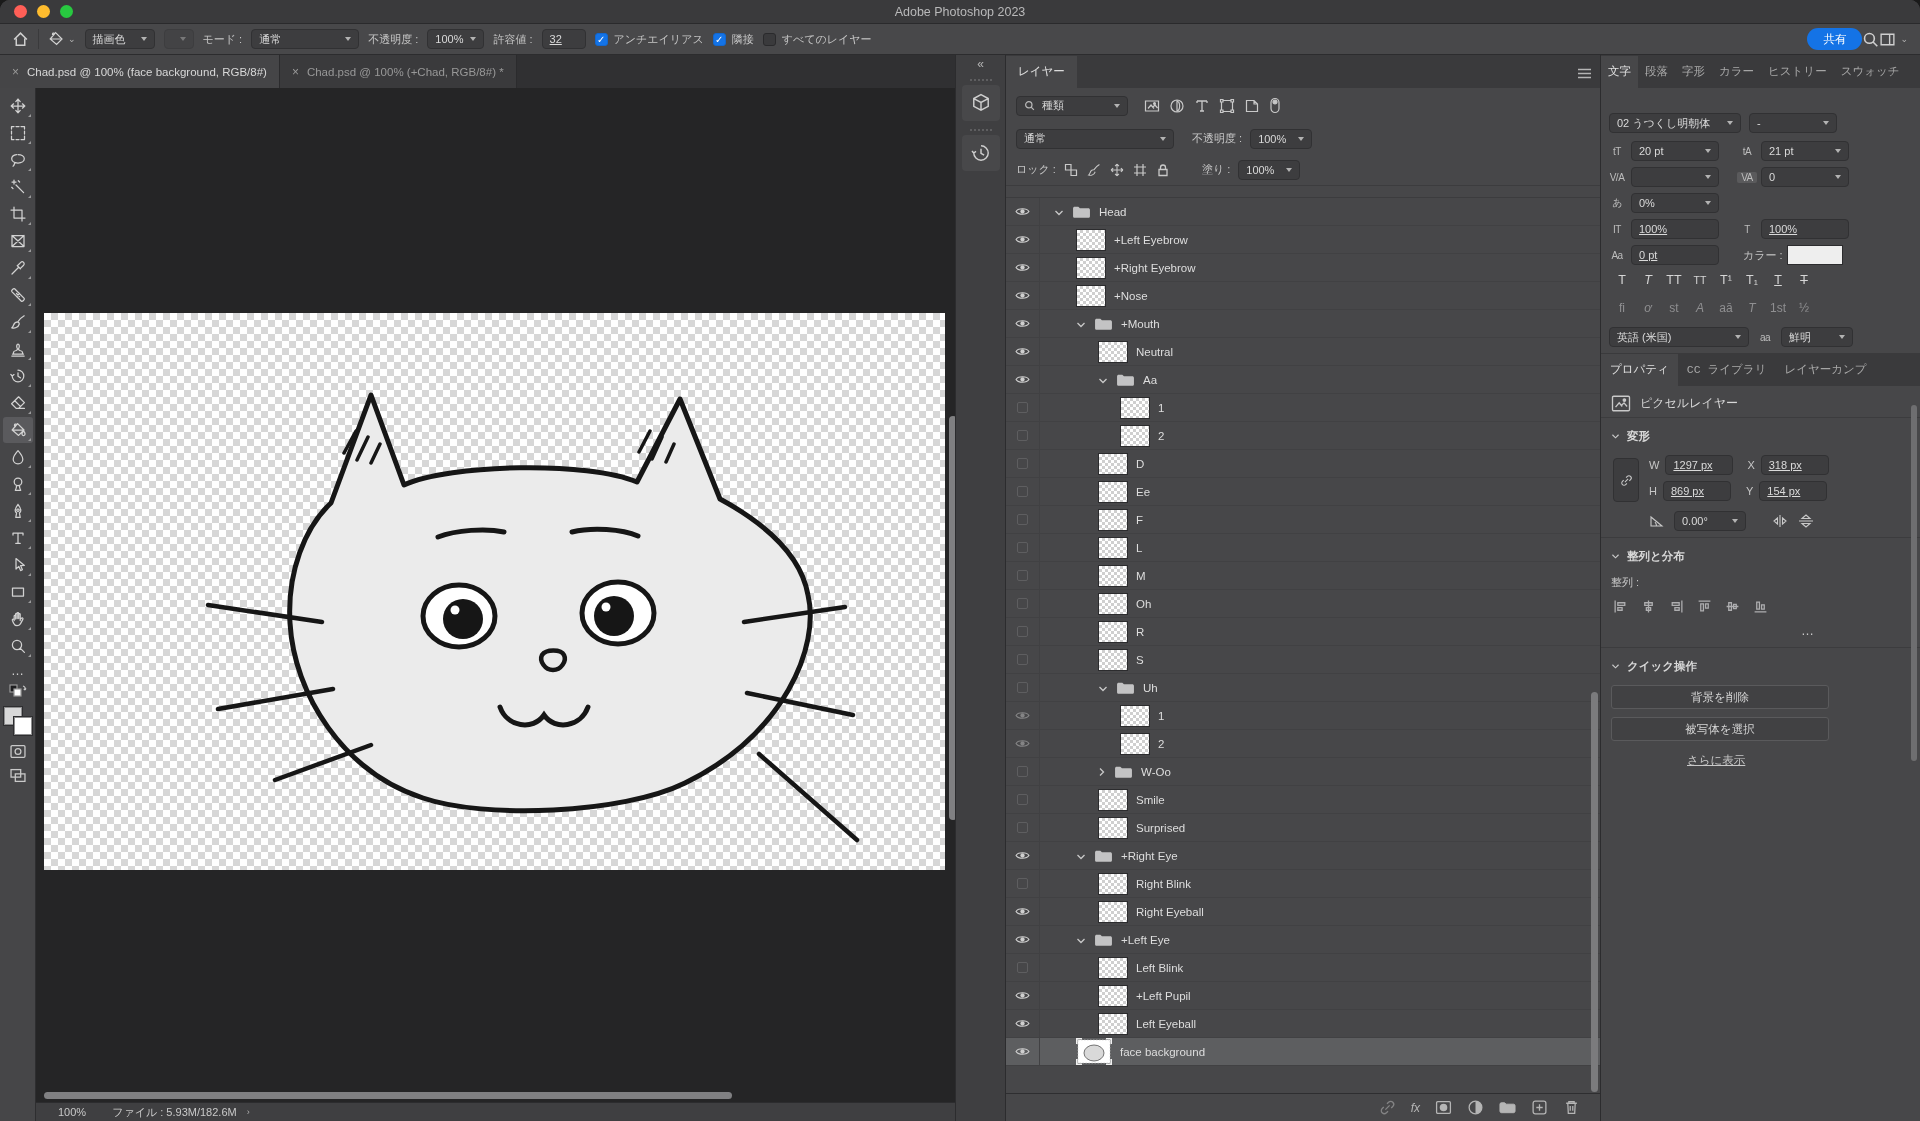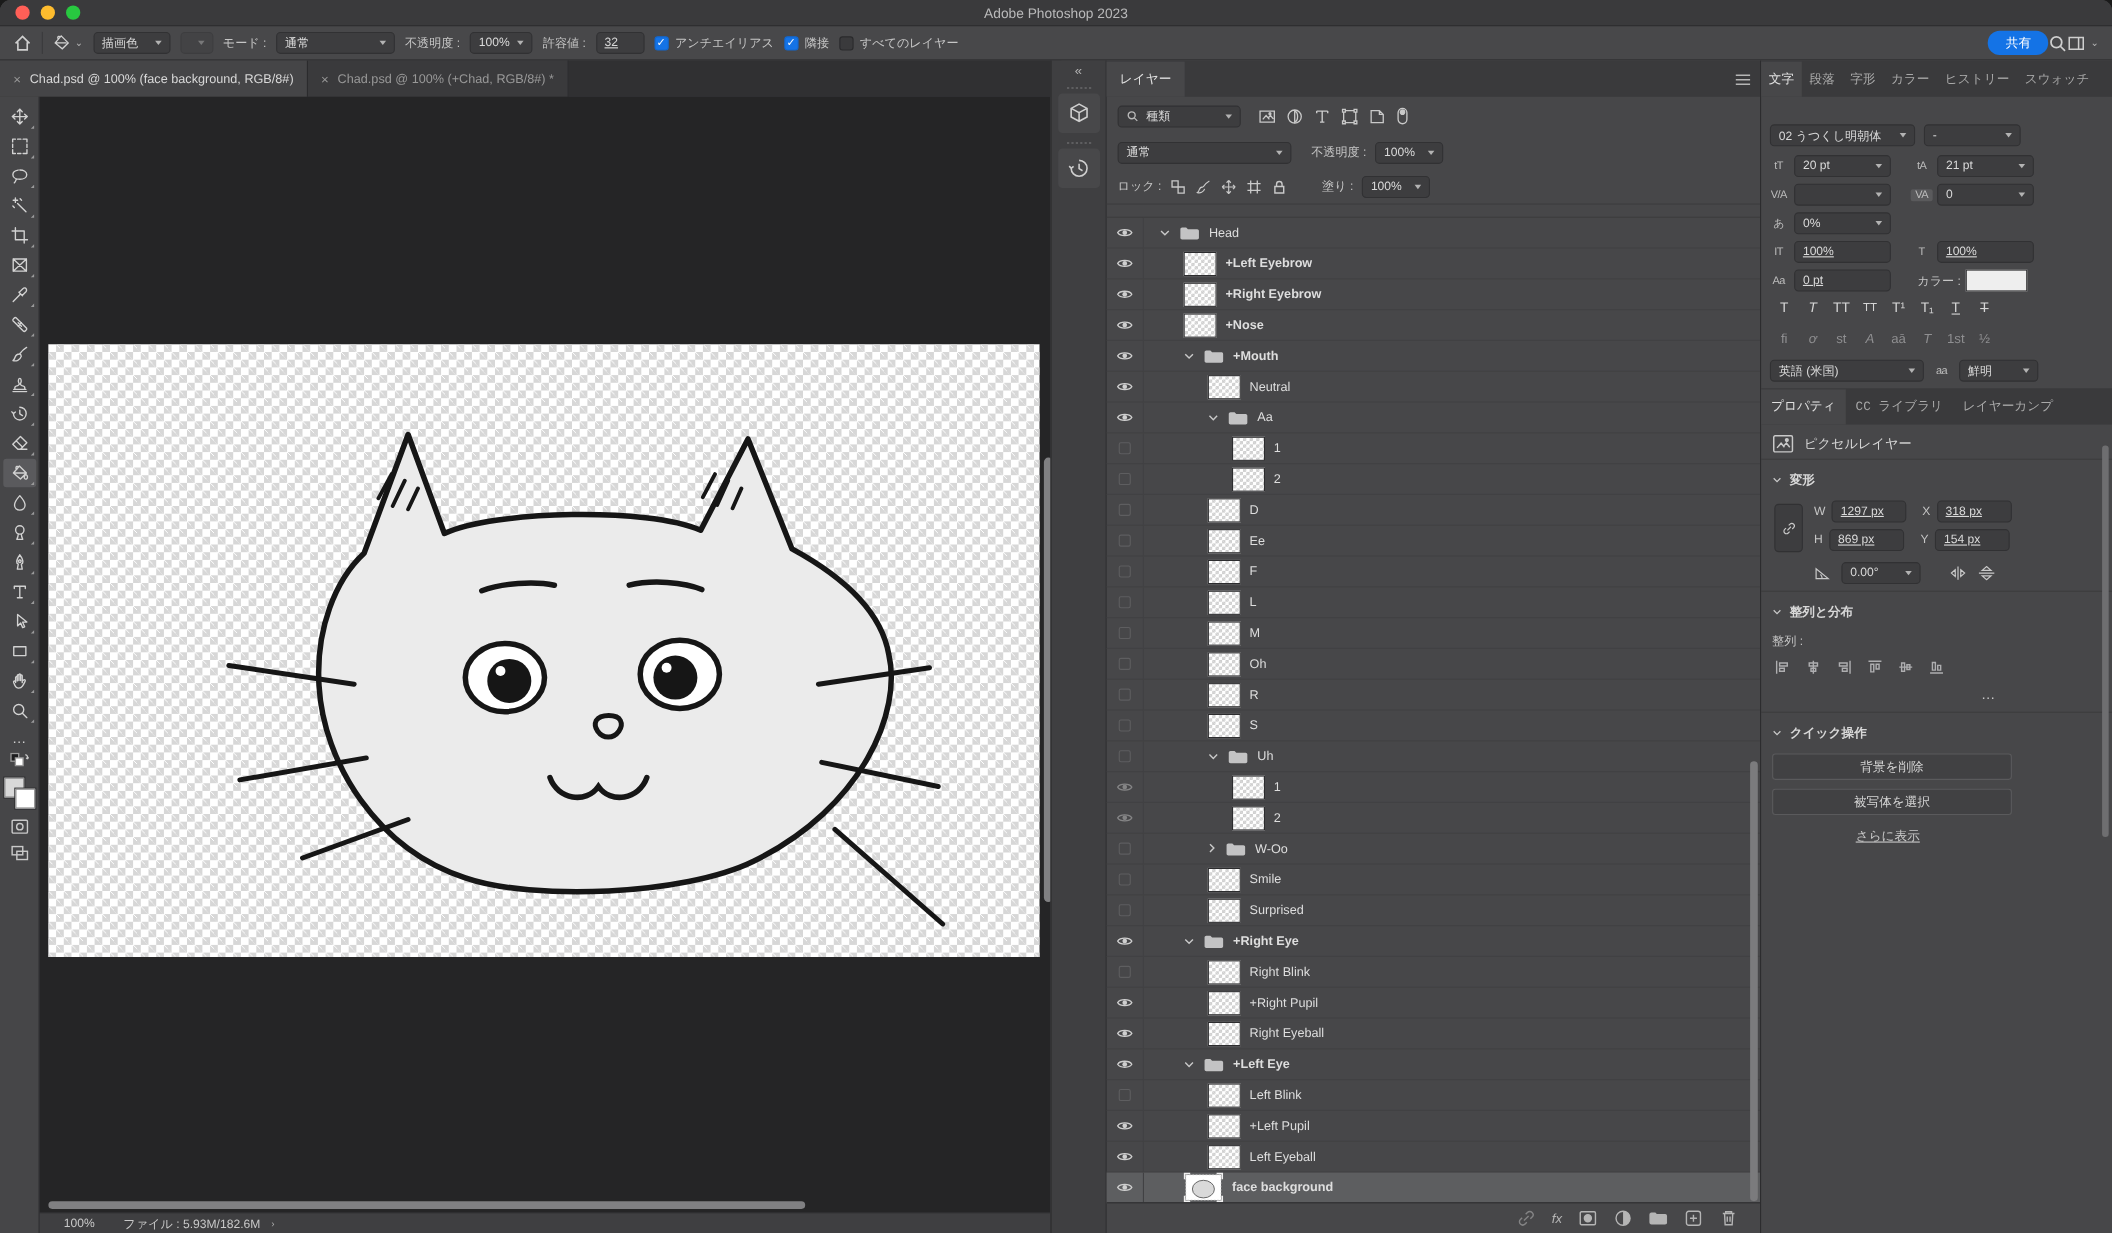--- a/index.html
+++ b/index.html
@@ -97,21 +97,21 @@
   .flt-icons svg { stroke:#c9c9c9; }
   .lock-icons { display:flex; align-items:center; gap:9px; }
   .layer-list { position:absolute; left:0; top:142px; width:100%; height:896px; border-top:1px solid #3c3c3e; }
   .layer-row { display:flex; height:28px; align-items:center; border-bottom:1px solid #414143; }
   .layer-row.selected { background:#5d5e60; }
   .eye-cell { width:34px; flex:0 0 34px; height:100%; border-right:1px solid #414143;
               display:flex; align-items:center; justify-content:center; }
   .eye-dim { opacity:.45; }
   .eye-empty { width:11px; height:11px; border:1px solid #5e5e60; border-radius:2px; }
   .row-body { display:flex; align-items:center; gap:8px; height:100%; }
-  .ind1 { padding-left:14px; } .ind2 { padding-left:36px;font-weight:bold; } .ind3 { padding-left:58px; } .ind4 { padding-left:80px; }
+  .ind1 { padding-left:14px; } .ind2 { padding-left:36px; } .ind3 { padding-left:58px; } .ind4 { padding-left:80px; }
   .chev svg { stroke:#c9c9c9; }
   .thumb { width:30px; height:22px; border:1px solid #2c2c2e; background:#fff;
            background-image:
              linear-gradient(45deg,#cfcfcf 25%,transparent 25%,transparent 75%,#cfcfcf 75%),
              linear-gradient(45deg,#cfcfcf 25%,transparent 25%,transparent 75%,#cfcfcf 75%);
            background-size:6px 6px; background-position:0 0,3px 3px; flex:0 0 30px; }
   .layer-name { font-size:11.5px; color:#dedede; white-space:nowrap; }
   .layers-scroll { position:absolute; right:2px; top:637px; width:7px; height:400px; border-radius:4px; background:#7b7b7d; }
   .layers-bottom { position:absolute; left:0; top:1038px; width:100%; height:28px; border-top:1px solid #2e2e30;
                    display:flex; align-items:center; justify-content:flex-end; gap:15px; padding-right:20px; }
@@ -877,35 +877,20 @@
             <span class="eye-empty"></span>
           </span>
           <span class="row-body ind3">
 
             <span class="thumb"></span>
 
             <span class="layer-name">Right Blink</span>
           </span>
         </div>
 
-        <div class="layer-row">
-          <span class="eye-cell">
-            <svg width="15" height="11" viewBox="0 0 14 10" fill="none" stroke="#cfcfcf" stroke-width="1.1">
-              <path d="M1 5 C3 1.6 11 1.6 13 5 C11 8.4 3 8.4 1 5 Z"></path>
-              <circle cx="7" cy="5" r="2" fill="#cfcfcf" stroke="none"></circle>
-            </svg>
-
-          </span>
-          <span class="row-body ind3">
-
-            <span class="thumb"></span>
-
-            <span class="layer-name">+Right Pupil</span>
-          </span>
-        </div>
 
         <div class="layer-row">
           <span class="eye-cell">
             <svg width="15" height="11" viewBox="0 0 14 10" fill="none" stroke="#cfcfcf" stroke-width="1.1">
               <path d="M1 5 C3 1.6 11 1.6 13 5 C11 8.4 3 8.4 1 5 Z"></path>
               <circle cx="7" cy="5" r="2" fill="#cfcfcf" stroke="none"></circle>
             </svg>
 
           </span>
           <span class="row-body ind3">

